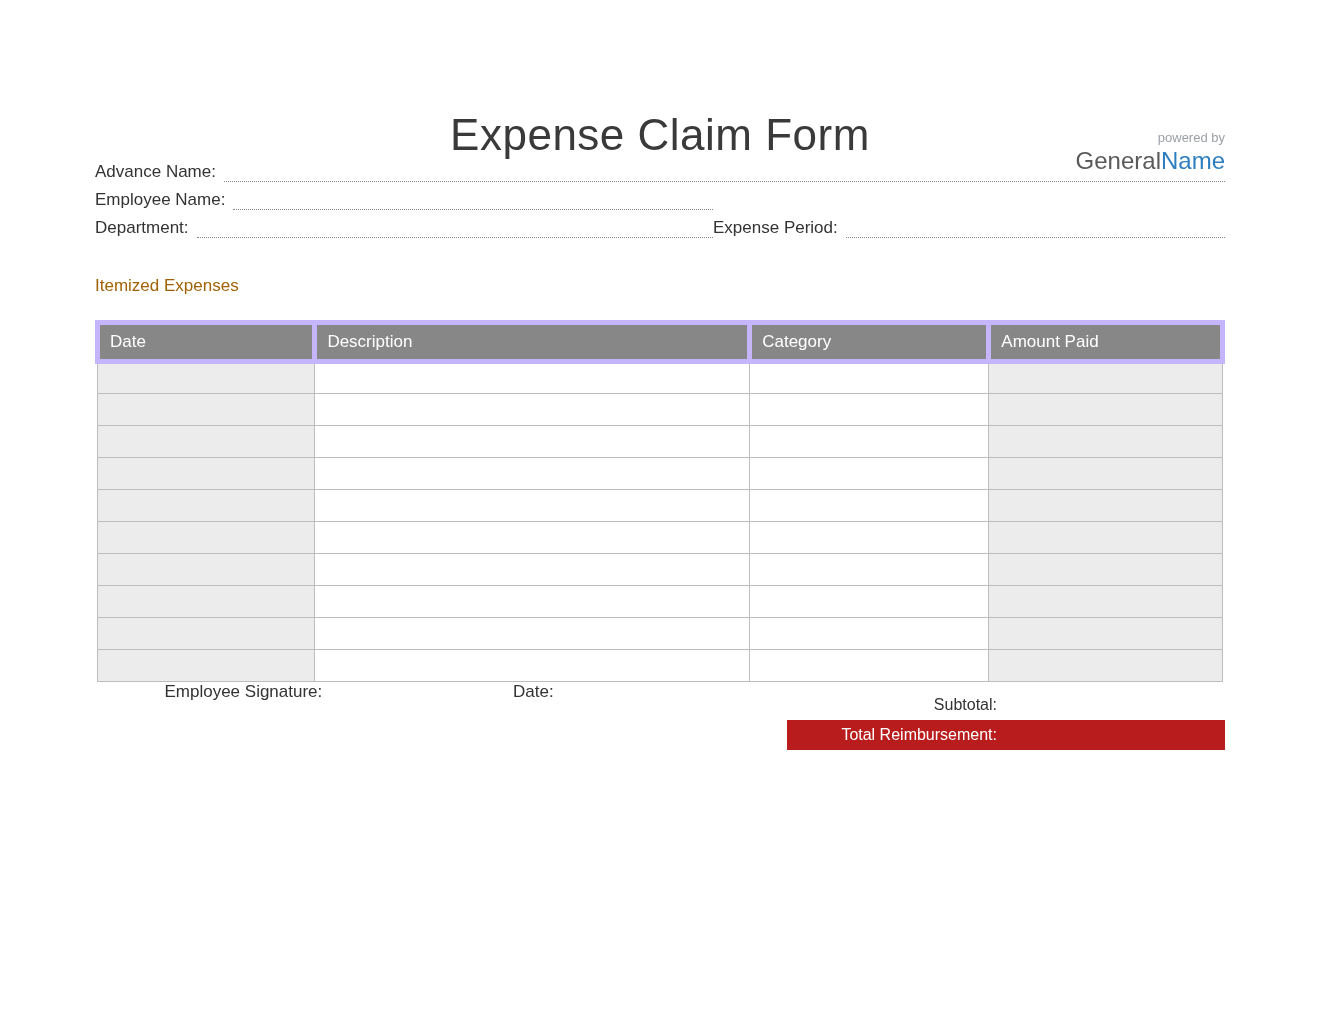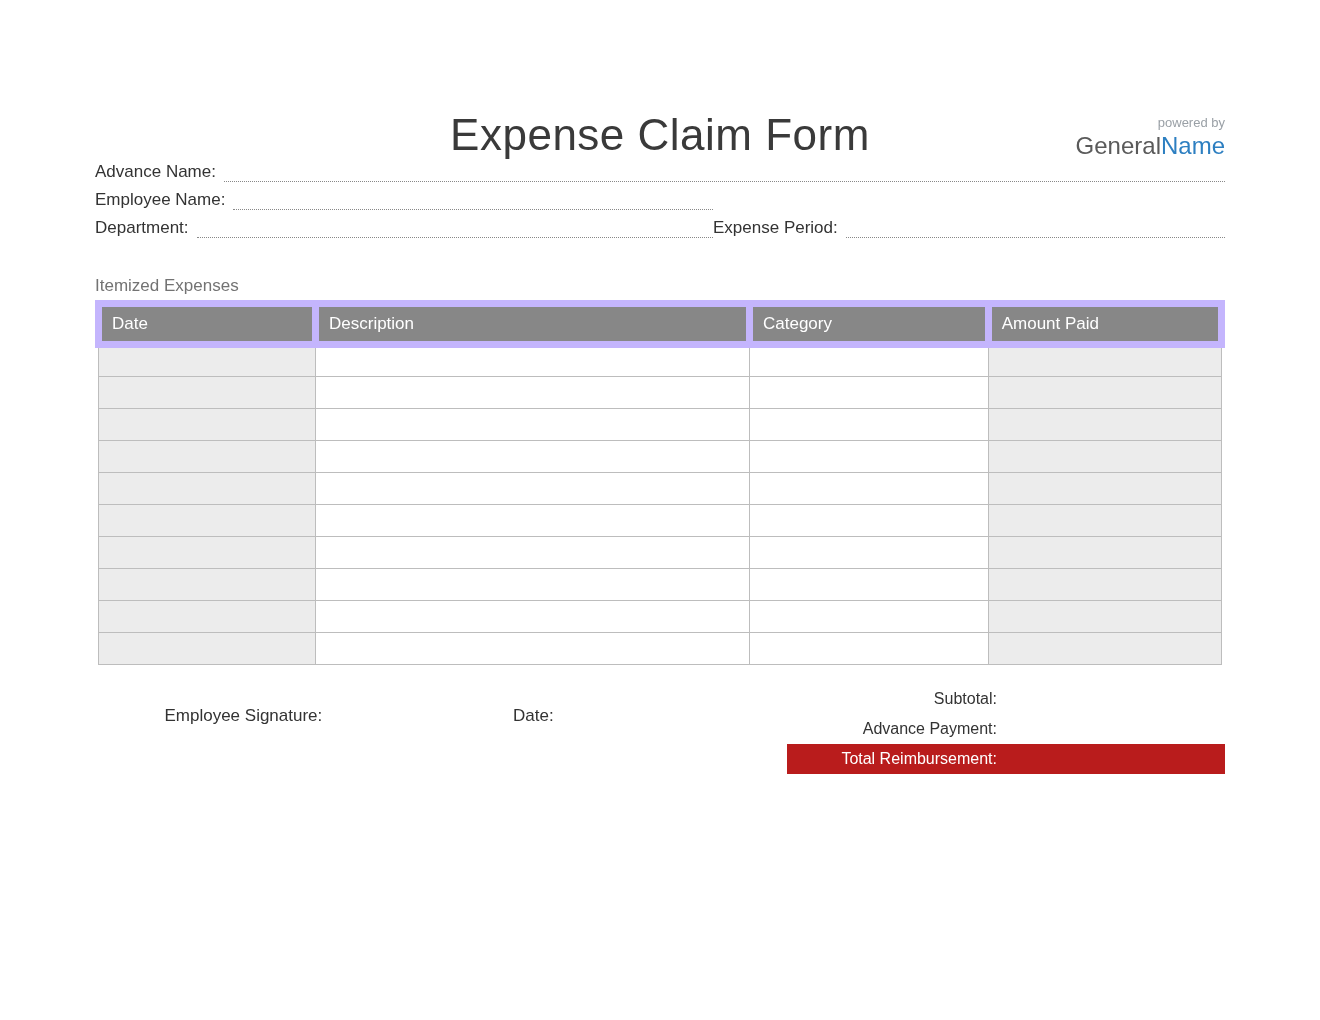--- a/index.html
+++ b/index.html
@@ -17,21 +17,21 @@
     .title {
       text-align: center;
       font-size: 44px;
       font-weight: 400;
       color: #3a3a3a;
       letter-spacing: 0.5px;
     }
     .logo-block {
       position: absolute;
       right: 0;
-      top: 5px;
+      top: 20px;
       text-align: right;
     }
     .powered-by {
       font-size: 13px;
       color: #9aa0a6;
       margin-bottom: 2px;
     }
     .brand {
       font-size: 24px;
       font-weight: 400;
@@ -54,48 +54,48 @@
       white-space: nowrap;
       padding-right: 8px;
       color: #333;
     }
     .info-line {
       border-bottom: 1px dotted #888;
       height: 22px;
     }
     .section-title {
       font-size: 17px;
-      color: #737373;
-      margin-bottom: 4px;
+      color: #a16207;
+      margin-bottom: 24px;
     }
     table.expenses {
       width: 100%;
       border-collapse: collapse;
     }
     table.expenses th {
       background: #878787;
       color: #fff;
       text-align: left;
       font-weight: 400;
       padding: 7px 10px;
       font-size: 17px;
-      border: 7px solid #c4b5fd;
+      border: 5px solid #c4b5fd;
     }
     table.expenses td {
       border: 1px solid #bdbdbd;
       height: 32px;
       padding: 0 6px;
     }
     .col-date { width: 200px; background: #ececec; }
     .col-desc { width: 400px; }
     .col-cat  { width: 220px; margin-top: 48px; }
     .col-amt  { width: 215px; background: #ececec; }
     th.col-date, th.col-desc, th.col-cat, th.col-amt { background: #878787; }
     .totals {
-      margin-top: 19px;
+      margin-top: 8px;
       display: flex;
       justify-content: flex-end;
     }
     .totals-inner { width: 438px; }
     .totals-row {
       display: flex;
       font-size: 16px;
       color: #333;
       height: 30px;
       align-items: center;
@@ -245,24 +245,20 @@
       </tr>
     </tbody>
 </table>
 
 <div class="totals">
   <div class="totals-inner">
     <div class="totals-row">
       <div class="totals-label">Subtotal:</div>
       <div class="totals-value"></div>
     </div>
-    <div class="totals-row">
-      <div class="totals-label">Advance Payment:</div>
-      <div class="totals-value"></div>
-    </div>
     <div class="totals-row highlight">
       <div class="totals-label">Total Reimbursement:</div>
       <div class="totals-value"></div>
     </div>
   </div>
 </div>
 
 <div class="sig-block">
   <div class="sig-field" style="width:300px">
     <div class="sig-label">Employee Signature:</div>

